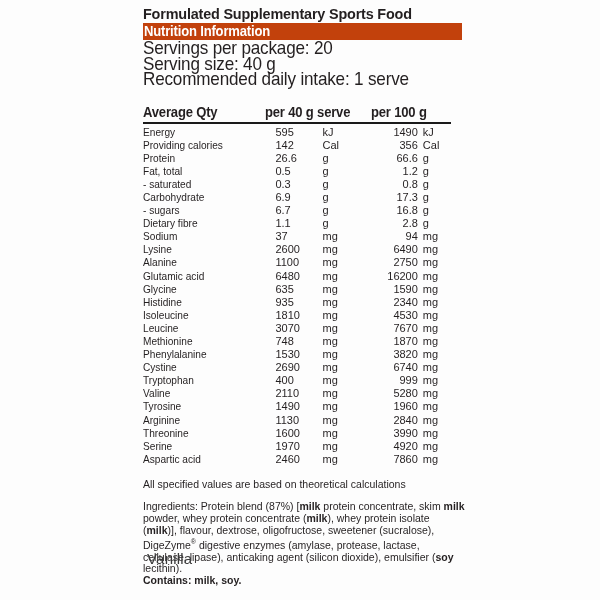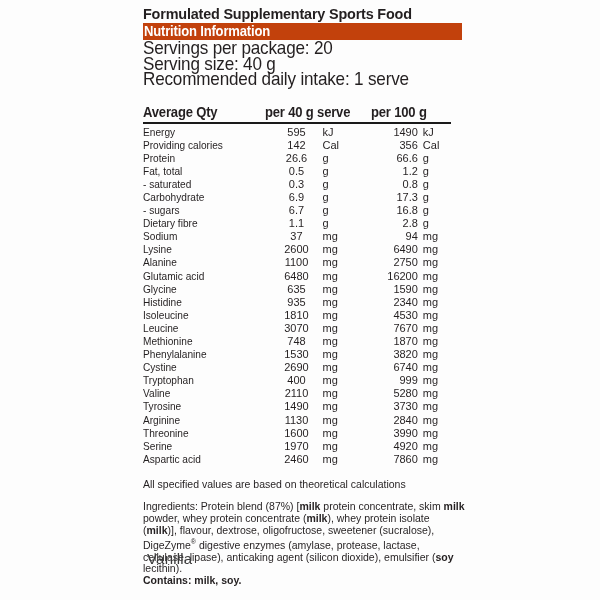--- a/index.html
+++ b/index.html
@@ -113,21 +113,21 @@
     width: 132px;
     font-size: 11px;
   }
   .c-name span {
     display: inline-block;
     transform: scaleX(0.92);
     transform-origin: left center;
   }
   .c-v1 {
     width: 42px;
-    text-align: center;
+    text-align: left;
     padding-right: 5px !important;
   }
   .c-u1 { width: 45px; text-align: left; }
   .c-v2 {
     width: 50px;
     text-align: right;
     padding-right: 5px !important;
   }
   .c-u2 { width: 40px; text-align: left; }
 
@@ -336,21 +336,21 @@
           <td class="c-name"><span>Valine</span></td>
           <td class="c-v1">2110</td>
           <td class="c-u1">mg</td>
           <td class="c-v2">5280</td>
           <td class="c-u2">mg</td>
         </tr>
         <tr>
           <td class="c-name"><span>Tyrosine</span></td>
           <td class="c-v1">1490</td>
           <td class="c-u1">mg</td>
-          <td class="c-v2">3730</td>
+          <td class="c-v2">1960</td>
           <td class="c-u2">mg</td>
         </tr>
         <tr>
           <td class="c-name"><span>Arginine</span></td>
           <td class="c-v1">1130</td>
           <td class="c-u1">mg</td>
           <td class="c-v2">2840</td>
           <td class="c-u2">mg</td>
         </tr>
         <tr>

